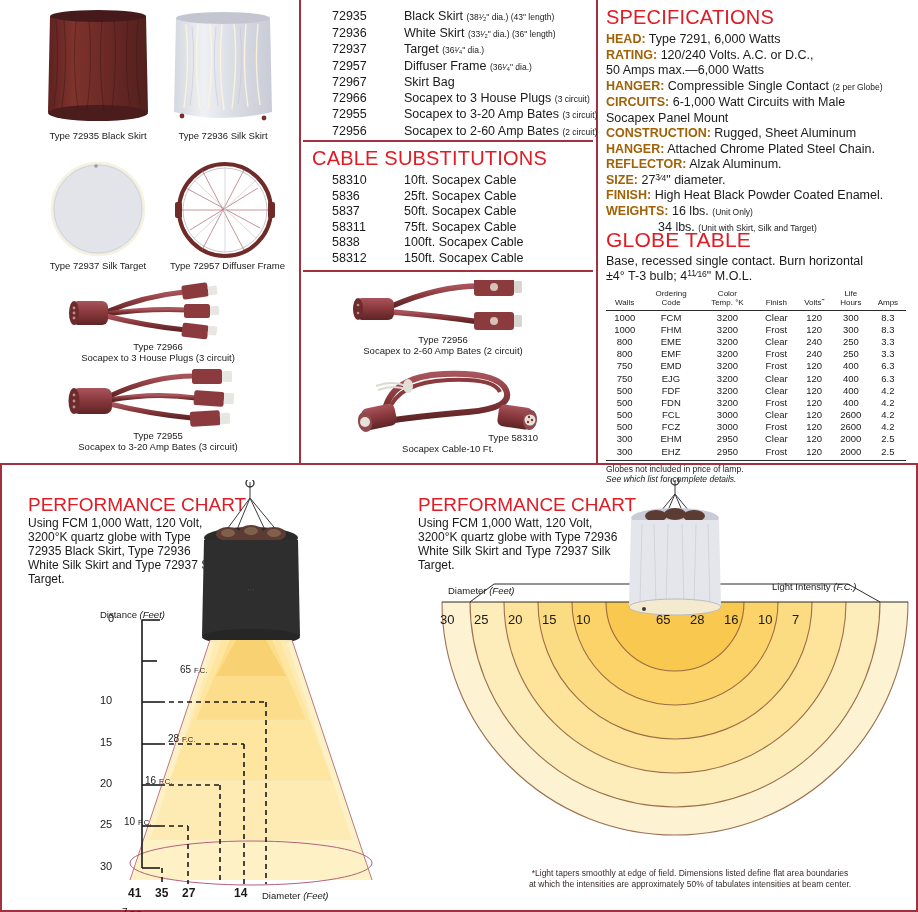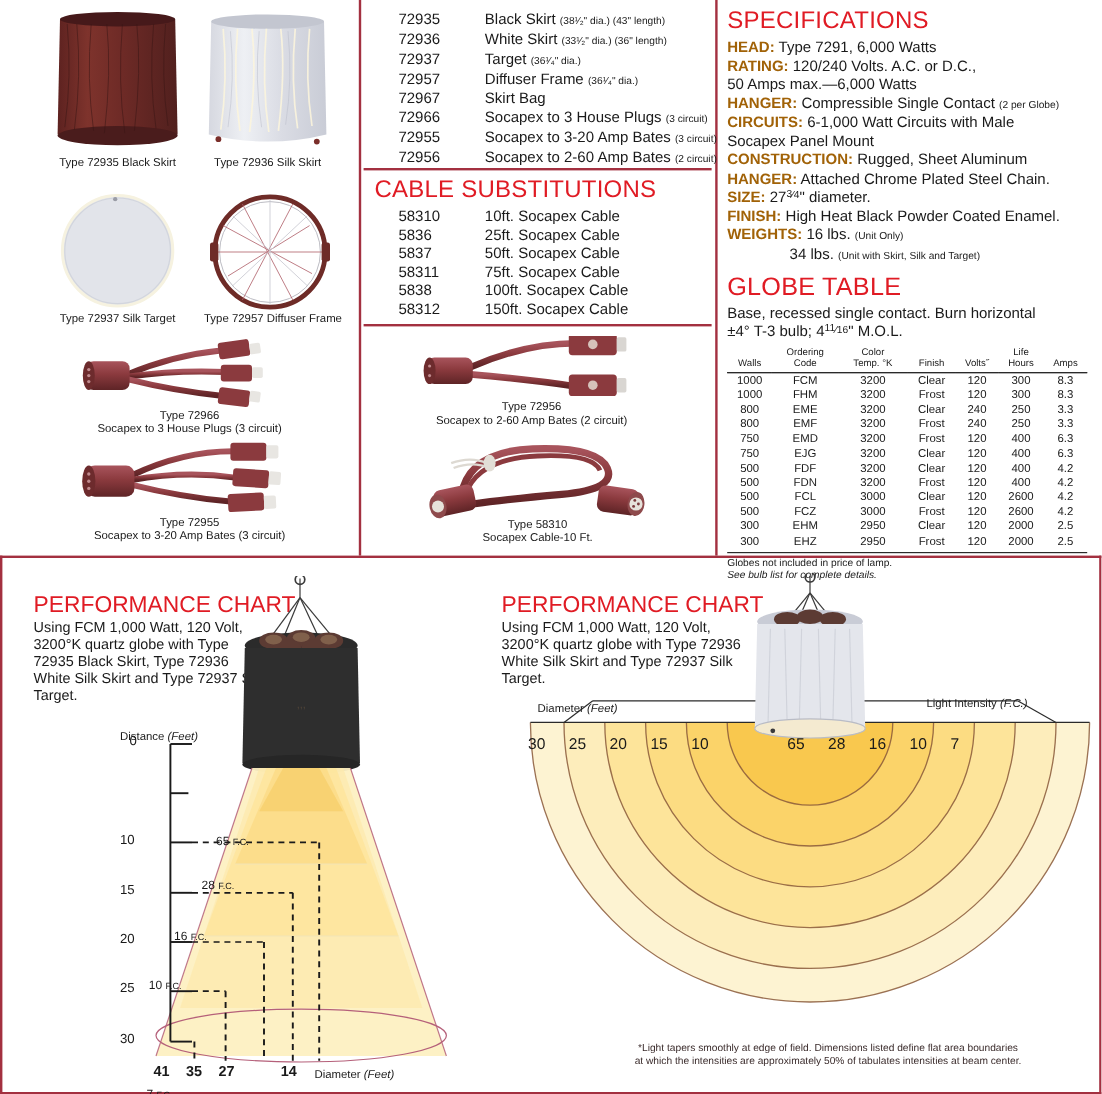--- a/index.html
+++ b/index.html
@@ -289,21 +289,21 @@
       <rect x="150" y="44" width="34" height="22" rx="6" fill="url(#cab)" transform="rotate(8 167 55)"></rect>
       <ellipse cx="182" cy="58" rx="7" ry="10" fill="#8e4a4c" transform="rotate(8 182 58)"></ellipse>
       <circle cx="182" cy="58" r="5.5" fill="#e6e2da"></circle>
       <g fill="#7b3a3c">
         <circle cx="181" cy="55" r="1.2"></circle>
           <circle cx="184" cy="58" r="1.2"></circle>
           <circle cx="180" cy="60" r="1.2"></circle>
       </g>
     </svg>
   </div>
-  <div class="cap" style="left:358px;top:432px;width:180px;">Type 58310</div>
+  <div class="cap" style="left:358px;top:432px;width:180px;text-align:right;">Type 58310</div>
   <div class="cap" style="left:353px;top:443px;width:190px;">Socapex Cable-10 Ft.</div>
 
   <div class="list" style="left:312px;top:6px;width:278px;">
     <div id="acc-rows" style="margin-top:3px;">
         <div class="row">
           <span class="code">72935</span>
           <span class="desc">Black Skirt <span class="note">(38¹⁄₂" dia.) (43" length)</span></span>
         </div>
         <div class="row">
           <span class="code">72936</span>
@@ -370,20 +370,21 @@
     <div class="sec-head">SPECIFICATIONS</div>
     <div id="spec-rows" style="margin-top:3px;">
         <div class="spec-line"><span class="lbl">HEAD:</span> <span>Type 7291, 6,000 Watts</span></div>
         <div class="spec-line"><span class="lbl">RATING:</span> <span>120/240 Volts. A.C. or D.C.,</span></div>
         <div class="spec-line"><span>50 Amps max.—6,000 Watts</span></div>
         <div class="spec-line"><span class="lbl">HANGER:</span> <span>Compressible Single Contact</span> <span class="note">(2 per Globe)</span></div>
         <div class="spec-line"><span class="lbl">CIRCUITS:</span> <span>6-1,000 Watt Circuits with Male</span></div>
         <div class="spec-line"><span>Socapex Panel Mount</span></div>
         <div class="spec-line"><span class="lbl">CONSTRUCTION:</span> <span>Rugged, Sheet Aluminum</span></div>
         <div class="spec-line"><span class="lbl">HANGER:</span> <span>Attached Chrome Plated Steel Chain.</span></div>
+        <div class="spec-line"><span class="lbl">REFLECTOR:</span> <span>Alzak Aluminum.</span></div>
         <div class="spec-line"><span class="lbl">SIZE:</span> <span>27</span><span class="frac"><sup>3</sup>⁄4</span><span>" diameter.</span></div>
         <div class="spec-line"><span class="lbl">FINISH:</span> <span>High Heat Black Powder Coated Enamel.</span></div>
         <div class="spec-line"><span class="lbl">WEIGHTS:</span> <span>16 lbs.</span> <span class="note">(Unit Only)</span></div>
         <div class="spec-line" style="padding-left: 52px;"><span>34 lbs.</span> <span class="note">(Unit with Skirt, Silk and Target)</span></div>
       </div>
   </div>
 
   <div class="list" style="left:606px;top:228px;width:306px;">
     <div class="sec-head sm">GLOBE TABLE</div>
     <div class="txt" style="margin-top:2px;">Base, recessed single contact. Burn horizontal</div>
@@ -508,21 +509,21 @@
             <td>2950</td>
             <td>Frost</td>
             <td>120</td>
             <td>2000</td>
             <td>2.5</td>
           </tr>
         </tbody>
     </table>
     <div class="tbl-rule"></div>
     <div class="note">Globes not included in price of lamp.</div>
-    <div class="note" style="font-style:italic;">See bulb list for complete details.</div>
+    <div class="note" style="font-style:italic;">See which list for complete details.</div>
   </div>
 
   <div class="perf-title" style="position:absolute;left:28px;top:494px;">PERFORMANCE CHART</div>
   <div class="perf-desc" style="position:absolute;left:28px;top:516px;width:196px;">Using FCM 1,000 Watt, 120 Volt, 3200°K quartz globe with Type 72935 Black Skirt, Type 72936 White Silk Skirt and Type 72937 Silk Target.</div>
 
   <div class="art" style="left:20px;top:480px;width:470px;height:420px;">
     <svg width="470" height="420" viewBox="0 0 470 420">
 
       <g stroke="#3a3a3a" stroke-width="1" fill="none">
         <path d="M230 2 L230 18"></path>
@@ -610,21 +611,21 @@
 
   <div id="left-yticks">
       <div class="tick-num" style="left: 108px; top: 612px;">0</div>
       <div class="tick-num" style="left: 100px; top: 694px;">10</div>
       <div class="tick-num" style="left: 100px; top: 736px;">15</div>
       <div class="tick-num" style="left: 100px; top: 777px;">20</div>
       <div class="tick-num" style="left: 100px; top: 818px;">25</div>
       <div class="tick-num" style="left: 100px; top: 860px;">30</div>
     </div>
   <div id="left-fc">
-      <div class="fc-lbl" style="left: 180px; top: 696px;">65 <span class="u">F.C.</span></div>
+      <div class="fc-lbl" style="left: 180px; top: 664px;">65 <span class="u">F.C.</span></div>
       <div class="fc-lbl" style="left: 168px; top: 733px;">28 <span class="u">F.C.</span></div>
       <div class="fc-lbl" style="left: 145px; top: 775px;">16 <span class="u">F.C.</span></div>
       <div class="fc-lbl" style="left: 124px; top: 816px;">10 <span class="u">F.C.</span></div>
       <div class="fc-lbl" style="left: 122px; top: 907px;">7 <span class="u">F.C.</span></div>
     </div>
   <div id="left-xticks">
       <div class="dia-num" style="left: 128px; top: 886px;">41</div>
       <div class="dia-num" style="left: 155px; top: 886px;">35</div>
       <div class="dia-num" style="left: 182px; top: 886px;">27</div>
       <div class="dia-num" style="left: 208px; top: 924px;">21</div>

